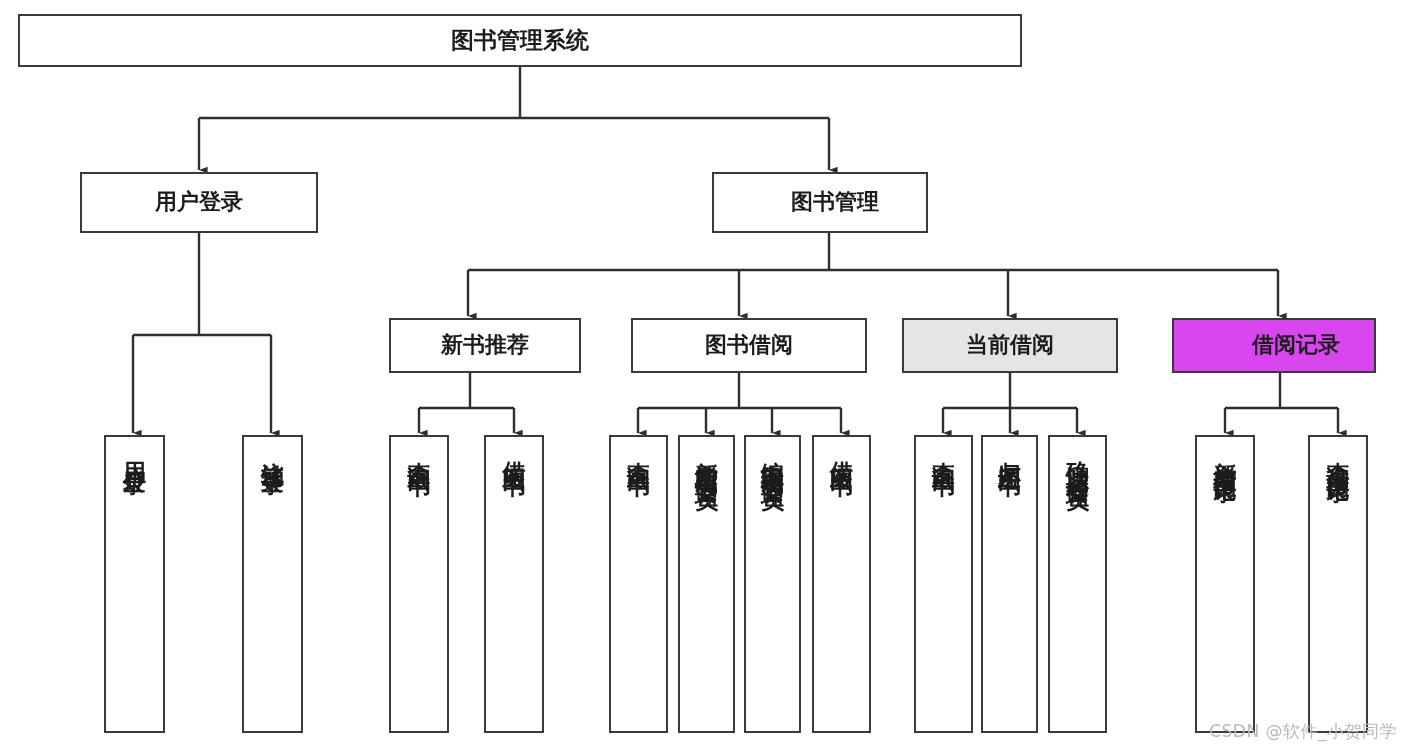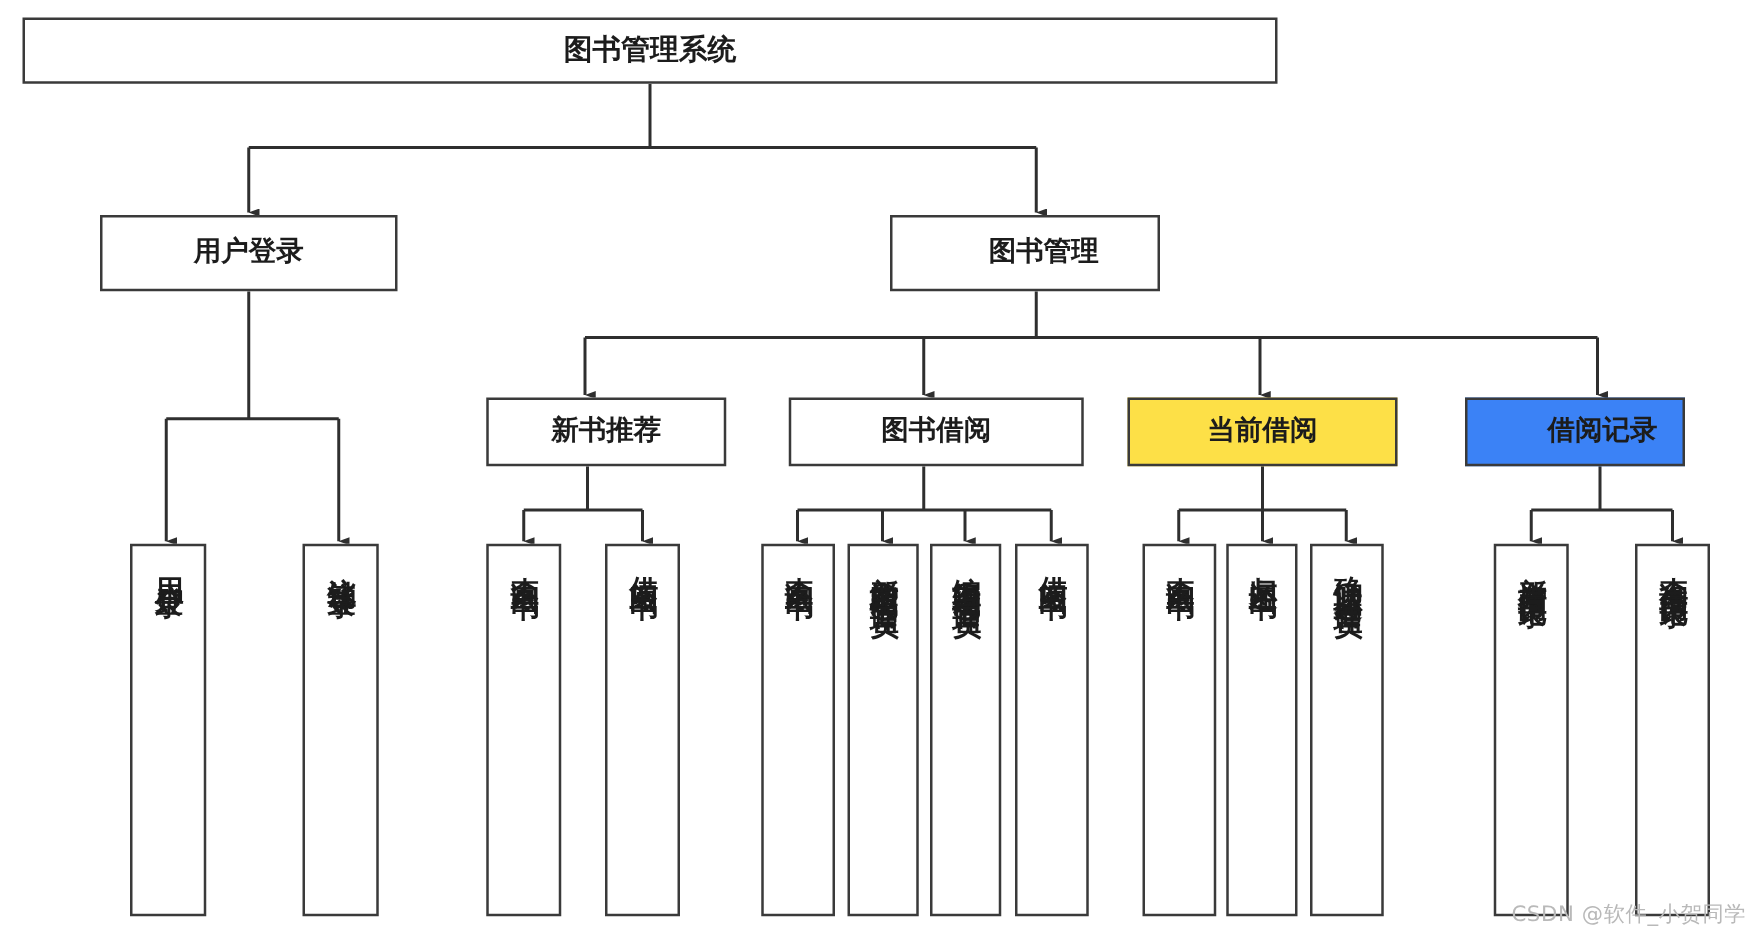--- a/index.html
+++ b/index.html
@@ -141,24 +141,24 @@
   <div class="node horizontal" style="left: 712px; top: 172px; width: 216px; height: 61px; border-color: rgb(58, 58, 58); background: rgb(255, 255, 255); color: rgb(28, 28, 28); padding-left: 30px;">
     <span class="label">图书管理</span>
   </div>
 
   <div class="node horizontal" style="left: 362px; top: 318px; width: 192px; height: 55px; border-color: rgb(58, 58, 58); background: rgb(255, 255, 255); color: rgb(28, 28, 28); margin-left: 27px;">
     <span class="label">新书推荐</span>
   </div>
   <div class="node horizontal" style="left: 631px; top: 318px; width: 236px; height: 55px; border-color: rgb(58, 58, 58); background: rgb(255, 255, 255); color: rgb(28, 28, 28);">
     <span class="label">图书借阅</span>
   </div>
-  <div class="node horizontal" style="left: 902px; top: 318px; width: 216px; height: 55px; border-color: rgb(58, 58, 58); background: #fde047; color: rgb(28, 28, 28);">
+  <div class="node horizontal" style="left: 902px; top: 318px; width: 216px; height: 55px; border-color: rgb(58, 58, 58); background: #e5e5e5; color: rgb(28, 28, 28);">
     <span class="label">当前借阅</span>
   </div>
-  <div class="node horizontal" style="left: 1172px; top: 318px; width: 176px; height: 55px; border-color: rgb(58, 58, 58); background: #3b82f6; color: rgb(28, 28, 28); padding-left: 44px;">
+  <div class="node horizontal" style="left: 1172px; top: 318px; width: 204px; height: 55px; border-color: rgb(58, 58, 58); background: #d946ef; color: rgb(28, 28, 28); padding-left: 44px;">
     <span class="label">借阅记录</span>
   </div>
 
   <div class="node vertical" style="left: 104px; top: 435px; width: 61px; height: 298px; border-color: rgb(58, 58, 58); background: rgb(255, 255, 255); color: rgb(28, 28, 28);">
     <span class="label">用户登录</span>
   </div>
   <div class="node vertical" style="left: 242px; top: 435px; width: 61px; height: 298px; border-color: rgb(58, 58, 58); background: rgb(255, 255, 255); color: rgb(28, 28, 28);">
     <span class="label">注销登录</span>
   </div>
   <div class="node vertical" style="left: 389px; top: 435px; width: 60px; height: 298px; border-color: rgb(58, 58, 58); background: rgb(255, 255, 255); color: rgb(28, 28, 28);">

